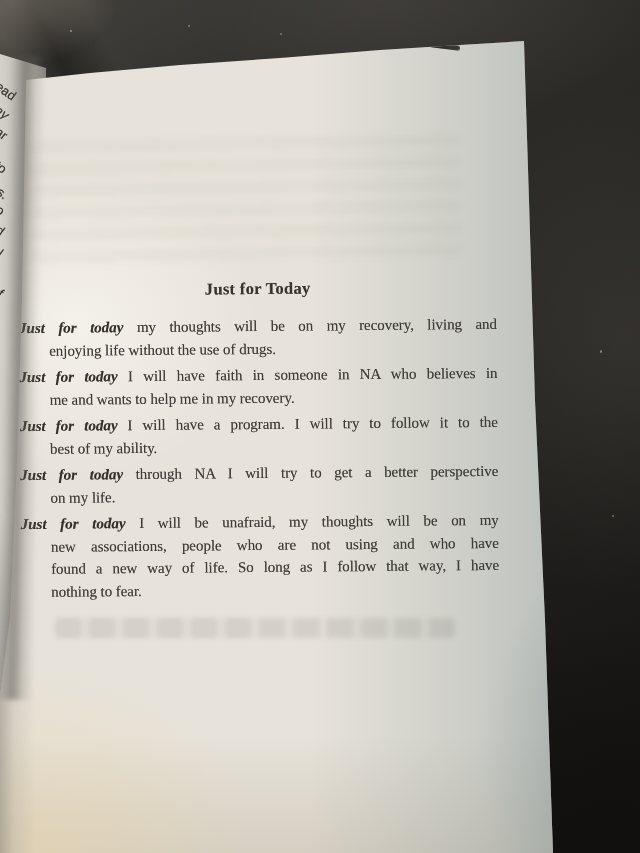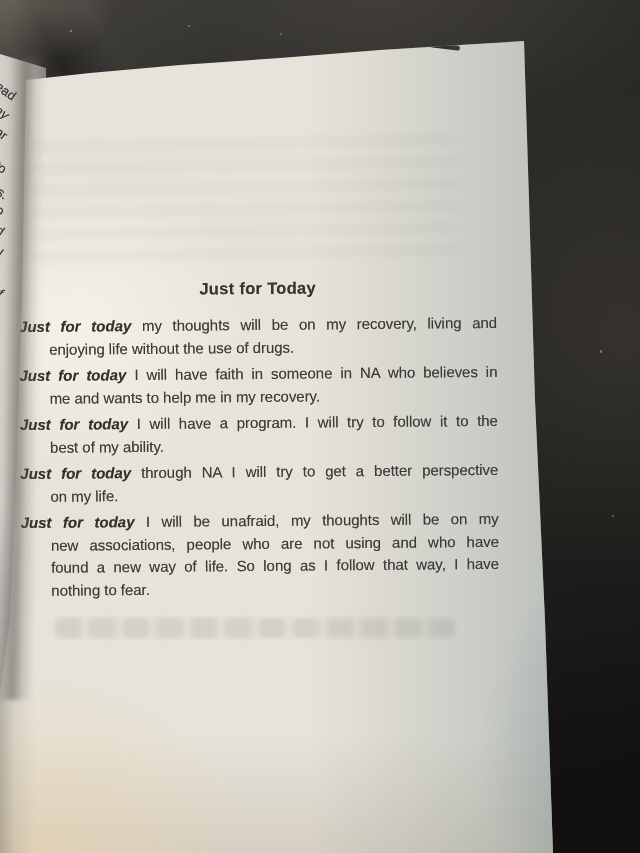--- a/index.html
+++ b/index.html
@@ -52,20 +52,21 @@
                       553px 853px, 0px 853px, 0px 696px, 10px 618px, 17px 460px, 22px 300px);
     background-color:#e7e3da;
     background-image:
       linear-gradient(to right, rgba(108,104,96,0.40) 0px, rgba(140,137,130,0.18) 14px, transparent 36px),
       linear-gradient(to bottom, rgba(100,98,92,0.30) 0, transparent 16px),
       radial-gradient(ellipse 260px 220px at 12% 38%, rgba(255,253,246,0.55), transparent 70%),
       linear-gradient(to right, transparent 48%, rgba(118,136,140,0.22) 72%, rgba(103,124,130,0.42) 96%),
       radial-gradient(ellipse 300px 360px at 103% 88%, rgba(86,110,118,0.38), transparent 60%),
       radial-gradient(ellipse 340px 300px at 6% 100%, rgba(233,211,168,0.50), transparent 62%),
       linear-gradient(to bottom, transparent 86%, rgba(168,155,132,0.28) 100%);
+    font-family: Liberation Serif, serif;
   }
 
   
   .ghost{position:absolute;pointer-events:none;}
   .ghost.top{left:30px;top:140px;width:430px;height:130px;opacity:.55;
     background:repeating-linear-gradient(to bottom, rgba(110,106,98,0.13) 0 7px, transparent 7px 22px);
     filter:blur(4px);transform:rotate(-1deg);}
   .ghost.bottom{left:55px;top:618px;width:400px;height:20px;opacity:.7;border-radius:4px;
     background:repeating-linear-gradient(to right, rgba(100,96,90,0.20) 0 26px, rgba(100,96,90,0.06) 26px 34px);
     filter:blur(2.5px);}

